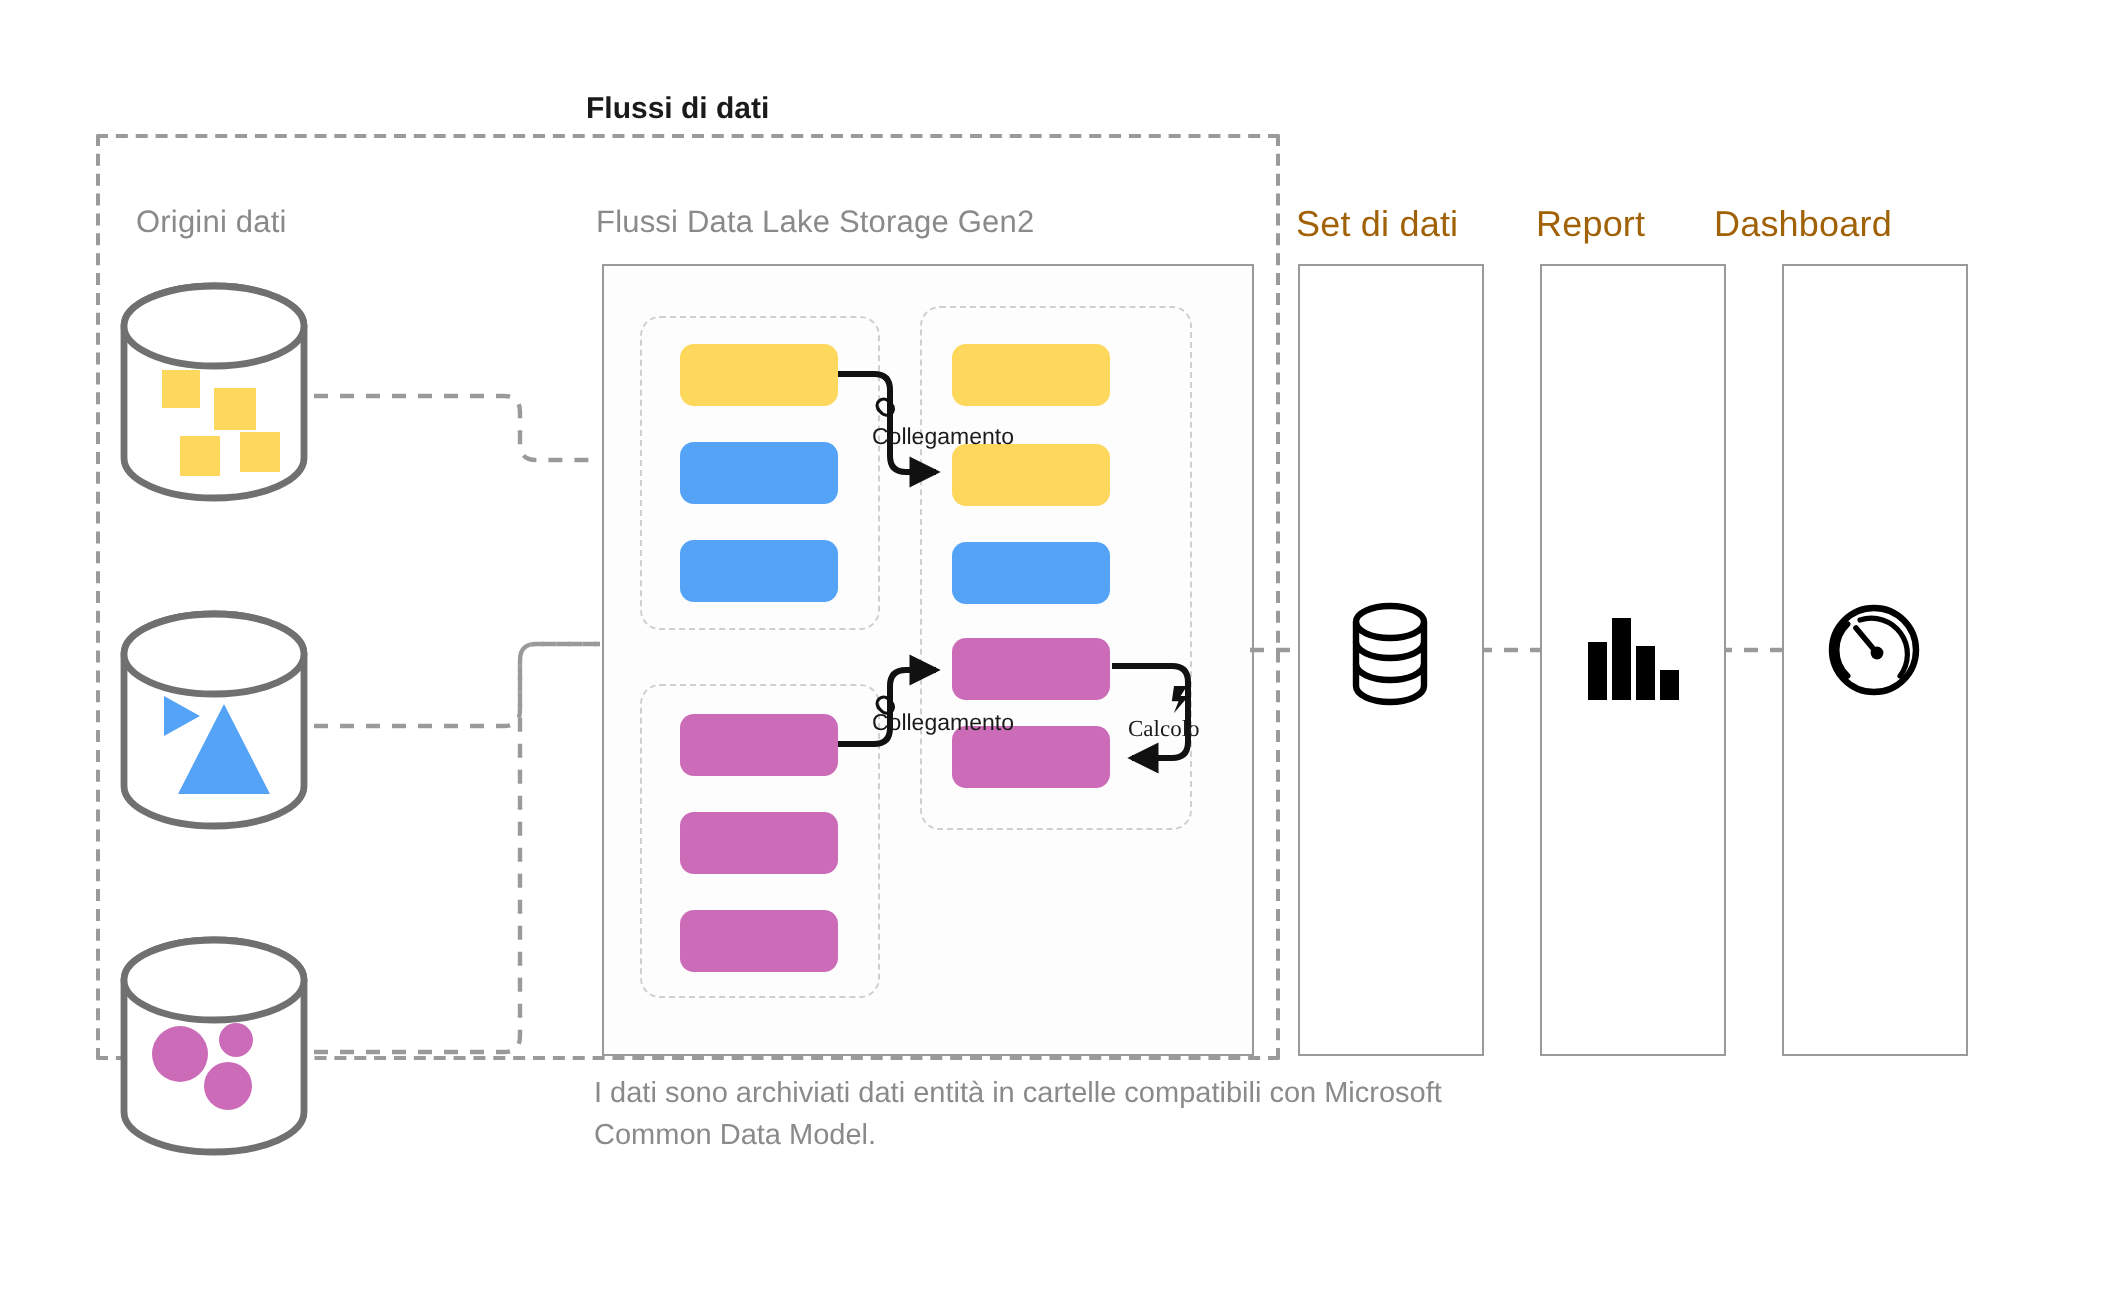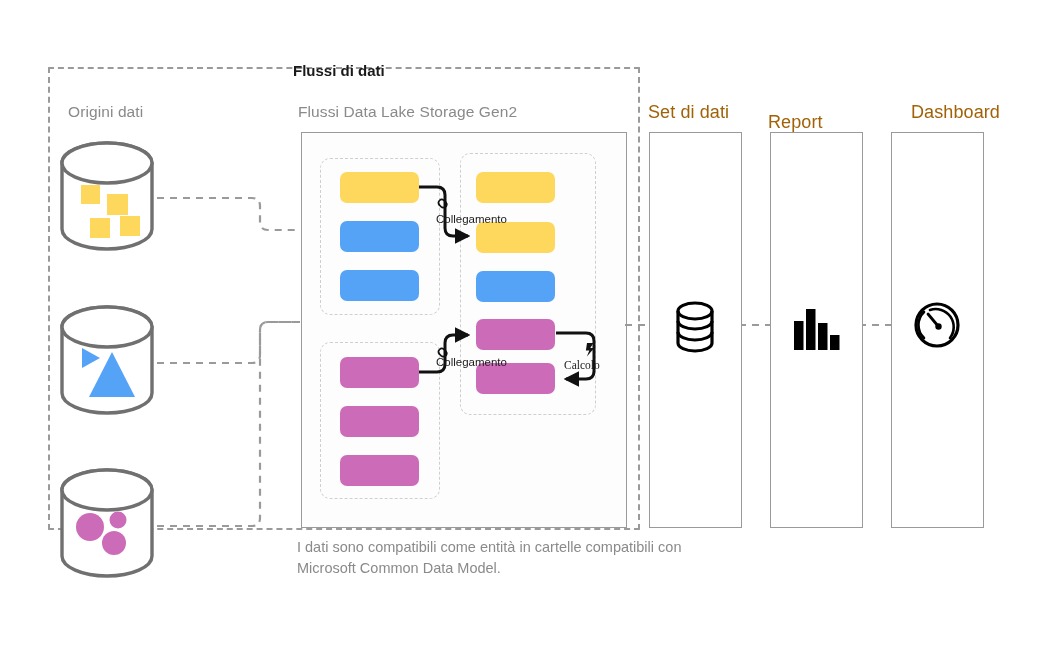--- a/index.html
+++ b/index.html
@@ -18,21 +18,20 @@
     overflow: hidden;
   }
   .abs { position: absolute; }
 
   
   .title-flussi {
     font-size: 15px;
     font-weight: bold;
     color: #1a1a1a;
     white-space: nowrap;
-    margin-top: 16px;
   }
   .col-label {
     font-size: 15.5px;
     color: #8a8a8a;
     white-space: nowrap;
     letter-spacing: 0.1px;
   }
   .col-label-dark {
     font-size: 18px;
     color: #a16207;
@@ -92,22 +91,22 @@
 
 <div id="canvas">
 
   <div class="abs flows-boundary" style="left:48px; top:67px; width:588px; height:459px;"></div>
 
   <div class="abs title-flussi" style="left:293px; top:46px;">Flussi di dati</div>
 
   <div class="abs col-label" style="left:68px; top:103px;text-align:right;">Origini dati</div>
   <div class="abs col-label" style="left:298px; top:103px;">Flussi Data Lake Storage Gen2</div>
   <div class="abs col-label-dark" style="left:648px; top:102px;">Set di dati</div>
-  <div class="abs col-label-dark" style="left:768px; top:112px;">Report</div>
-  <div class="abs col-label-dark" style="left:911px; top:102px;">Dashboard</div>
+  <div class="abs col-label-dark" style="left:768px; top:102px;">Report</div>
+  <div class="abs col-label-dark" style="left:857px; top:102px;">Dashboard</div>
 
   <svg class="svg-layer" viewBox="0 0 1055 651">
     <defs>
       
     </defs>
 
     <g transform="translate(62,143)">
       <path d="M0,20 a45,20 0 0 1 90,0 v66 a45,20 0 0 1 -90,0 z" fill="#ffffff" stroke="#707070" stroke-width="3.4"></path>
       <ellipse cx="45" cy="20" rx="45" ry="20" fill="#ffffff" stroke="#707070" stroke-width="3.4"></ellipse>
       <rect x="19" y="42" width="19" height="19" fill="#FDD85D"></rect>
@@ -184,21 +183,21 @@
       <path d="M9.0,3.3 a3.4,3.4 0 0 1 -4.8,4.8 l-2.0,-2.0"></path>
     </g>
 
     <path fill="#111111" d="M587,343 l6.5,0 l-3.2,5.0 l4.0,0 l-7.4,8.6 l2.4,-6.0 l-3.4,0 z"></path>
   </svg>
 
   <div class="abs edge-label" style="left:436px; top:213px;">Collegamento</div>
   <div class="abs edge-label" style="left:436px; top:356px;">Collegamento</div>
   <div class="abs edge-label" style="left:564px; top:359px;font-family:Liberation Serif, serif;">Calcolo</div>
 
-  <div class="abs caption" style="left:297px; top:537px;">I dati sono compatibili come entità in cartelle compatibili con Microsoft Common Data Model.</div>
+  <div class="abs caption" style="left:297px; top:537px;">I dati sono archiviati dati entità in cartelle compatibili con Microsoft Common Data Model.</div>
 
   <svg class="svg-layer" viewBox="0 0 1055 651">
     <g fill="none" stroke="#9a9a9a" stroke-width="2.2" stroke-dasharray="7,6">
       <path d="M625,325 H650"></path>
       <path d="M739,325 H771"></path>
       <path d="M859,325 H892"></path>
     </g>
   </svg>
 
   <div class="abs stage-col" style="left:649px; top:132px; width:91px; height:394px;"></div>

